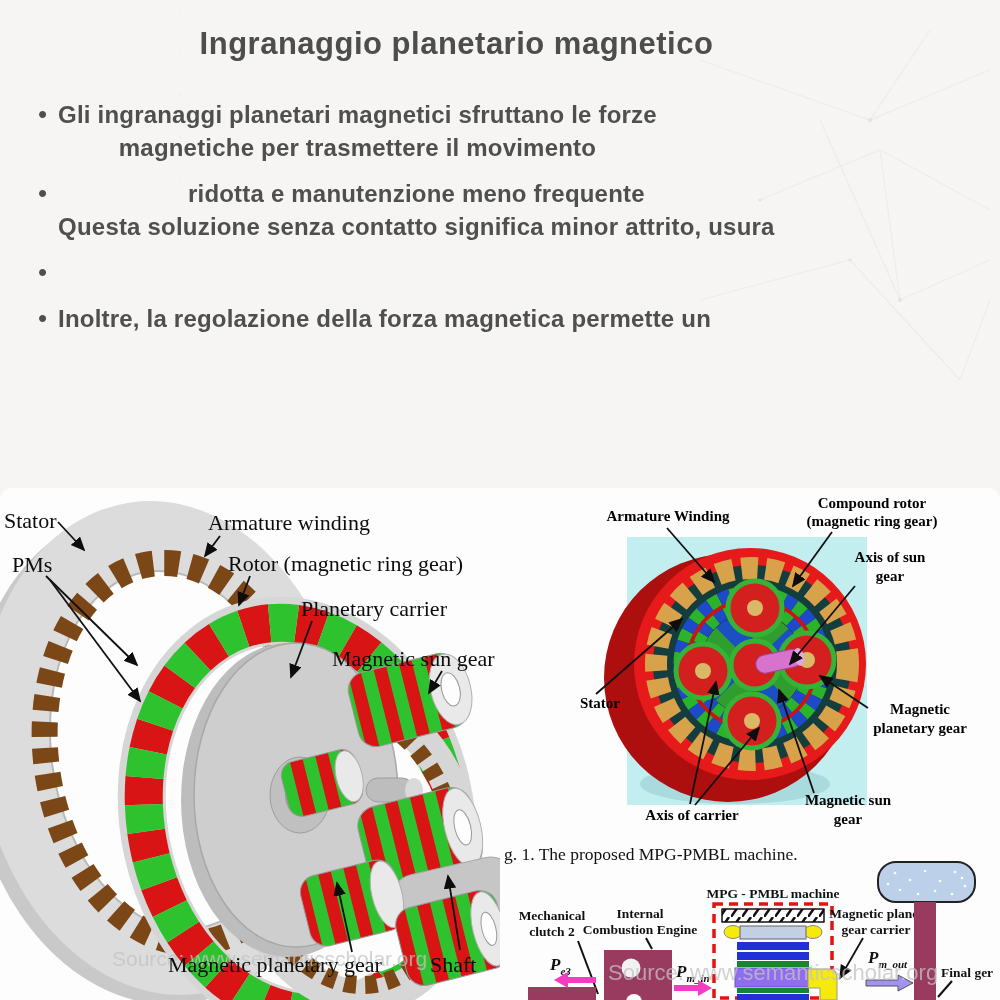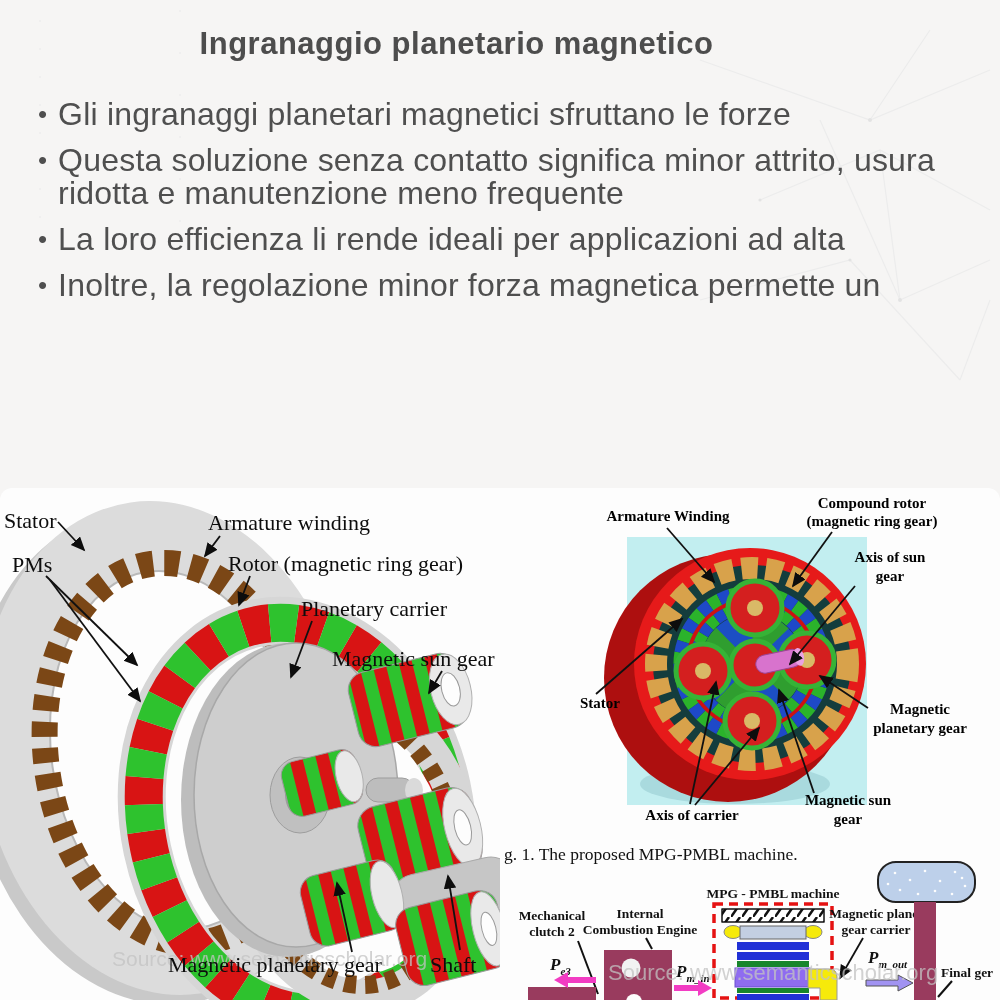--- a/index.html
+++ b/index.html
@@ -4,21 +4,21 @@
 <style>
   html,body{margin:0;padding:0;}
   body{width:1000px;height:1000px;position:relative;overflow:hidden;
        background:#f6f5f4;font-family:"Liberation Sans",sans-serif;}
   .bg-web{position:absolute;top:0;left:0;z-index:0;}
   .slide-title{position:absolute;top:26px;left:0;width:913px;text-align:center;
        font-size:31px;font-weight:600;letter-spacing:.5px;color:#4d4d4d;z-index:2;}
   .bullets{position:absolute;top:98px;left:38px;width:925px;z-index:2;}
   .bullet{display:flex;gap:11px;margin-bottom:13px;color:#4f4f4f;}
   .bullet .dot{font-size:26px;line-height:33px;flex:0 0 auto;}
-  .bullet .lines{font-size:32px;font-weight:400;line-height:33px;letter-spacing:.2px;}
+  .bullet .lines{font-size:24px;font-weight:700;line-height:33px;letter-spacing:.2px;text-align:center;}
   .figure-band{position:absolute;top:488px;left:0;width:1000px;height:512px;
        background:#fdfdfd;border-radius:12px 12px 0 0;z-index:1;}
   .fig{position:absolute;top:488px;height:512px;z-index:3;}
   #figL{left:0;width:500px;}
   #figR{left:500px;width:500px;}
   .serifL{font-family:"Liberation Serif",serif;font-size:22px;fill:#0d0d0d;}
   .serifRB{font-family:"Liberation Serif",serif;font-size:15px;font-weight:bold;fill:#000;}
   .serifSm{font-family:"Liberation Serif",serif;font-size:13.5px;font-weight:bold;fill:#111;}
   .cap{font-family:"Liberation Serif",serif;font-size:17.5px;fill:#111;}
   .wm{font-family:"Liberation Sans",sans-serif;fill:#c3c3c3;opacity:.75;}
@@ -48,39 +48,39 @@
   </g>
 </svg>
 
 <div class="slide-title">Ingranaggio planetario magnetico</div>
 
 <div class="bullets">
   <div class="bullet">
     <span class="dot">•</span>
     <div class="lines">
         <div>Gli ingranaggi planetari magnetici sfruttano le forze</div>
+        <div>magnetiche per trasmettere il movimento</div>
       </div>
   </div>
   <div class="bullet">
     <span class="dot">•</span>
     <div class="lines">
+        <div>ridotta e manutenzione meno frequente</div>
         <div>Questa soluzione senza contatto significa minor attrito, usura</div>
-        <div>ridotta e manutenzione meno frequente</div>
       </div>
   </div>
   <div class="bullet">
     <span class="dot">•</span>
     <div class="lines">
-        <div>La loro efficienza li rende ideali per applicazioni ad alta</div>
       </div>
   </div>
   <div class="bullet">
     <span class="dot">•</span>
     <div class="lines">
-        <div>Inoltre, la regolazione minor forza magnetica permette un</div>
+        <div>Inoltre, la regolazione della forza magnetica permette un</div>
       </div>
   </div>
 </div>
 
 <div class="figure-band"></div>
 
 <svg id="figL" class="fig" viewBox="0 0 500 512">
   <defs>
     <pattern id="rg" patternUnits="userSpaceOnUse" width="26" height="26">
       <rect width="13" height="26" fill="#d81414"></rect>

